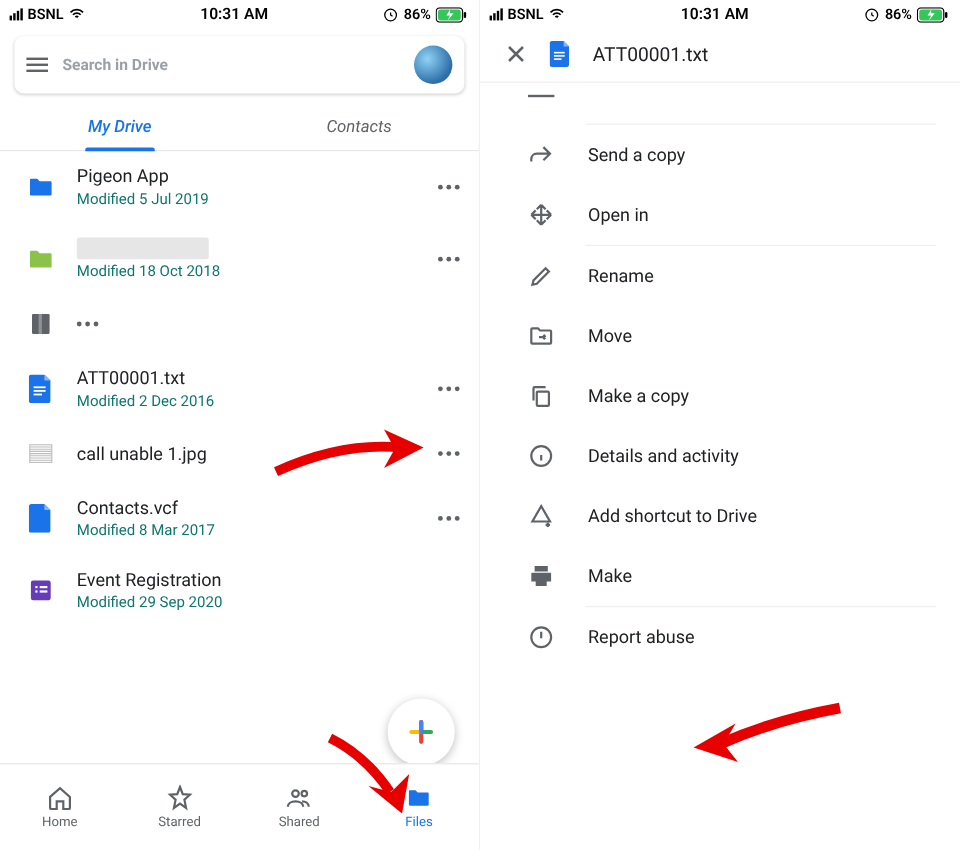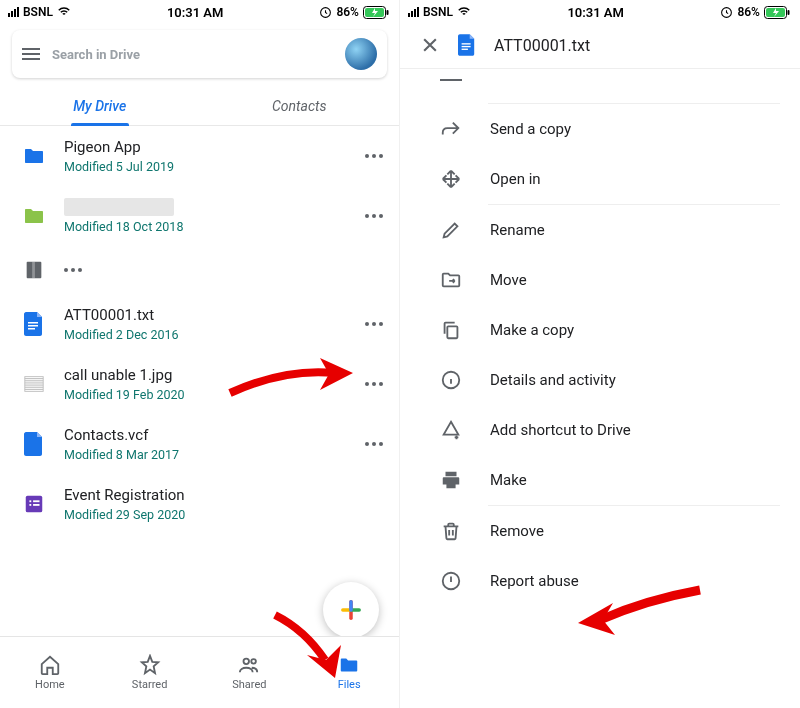--- a/index.html
+++ b/index.html
@@ -243,21 +243,20 @@
 
     <div class="file-row">
       <div class="file-icon">
           <svg width="22" height="22" viewBox="0 0 24 24" fill="none" stroke="#bdbdbd" stroke-width="1">
             <rect x="2" y="4" width="20" height="16"></rect>
             <path d="M2 6h20M2 8h20M2 10h20M2 12h20M2 14h20M2 16h20M2 18h20"></path>
           </svg>
         </div>
       <div class="file-text">
         <div class="file-name">call unable 1.jpg</div>
-        <div class="file-mod">Modified 19 Feb 2020</div>
       </div>
       <div class="more-dots">
           <span></span>
           <span></span>
           <span></span>
         </div>
     </div>
 
     <div class="file-row">
       <div class="file-icon">
@@ -467,28 +466,20 @@
   <div class="menu-item">
     <span class="menu-icon">
         <svg width="22" height="22" viewBox="0 0 24 24" fill="#5f6368">
           <path d="M6 3h12v5H6zM4 9h16c.6 0 1 .4 1 1v7h-4v4H7v-4H3v-7c0-.6.4-1 1-1zm5 8h6v3H9z"></path>
         </svg>
       </span>
     <span>Make</span>
   </div>
   <div class="menu-divider-small"></div>
 
-  <div class="menu-item">
-    <span class="menu-icon">
-        <svg width="22" height="22" viewBox="0 0 24 24" fill="none" stroke="#5f6368" stroke-width="2">
-          <path d="M4 7h16M9 7V5c0-.6.4-1 1-1h4c.6 0 1 .4 1 1v2M6 7l1 13c0 .6.4 1 1 1h8c.6 0 1-.4 1-1l1-13M10 11v6M14 11v6"></path>
-        </svg>
-      </span>
-    <span>Remove</span>
-  </div>
 
   <div class="menu-item">
     <span class="menu-icon">
         <svg width="22" height="22" viewBox="0 0 24 24" fill="none" stroke="#5f6368" stroke-width="2">
           <circle cx="12" cy="12" r="9"></circle>
           <path d="M12 7v6M12 16h.01"></path>
         </svg>
       </span>
     <span>Report abuse</span>
   </div>

